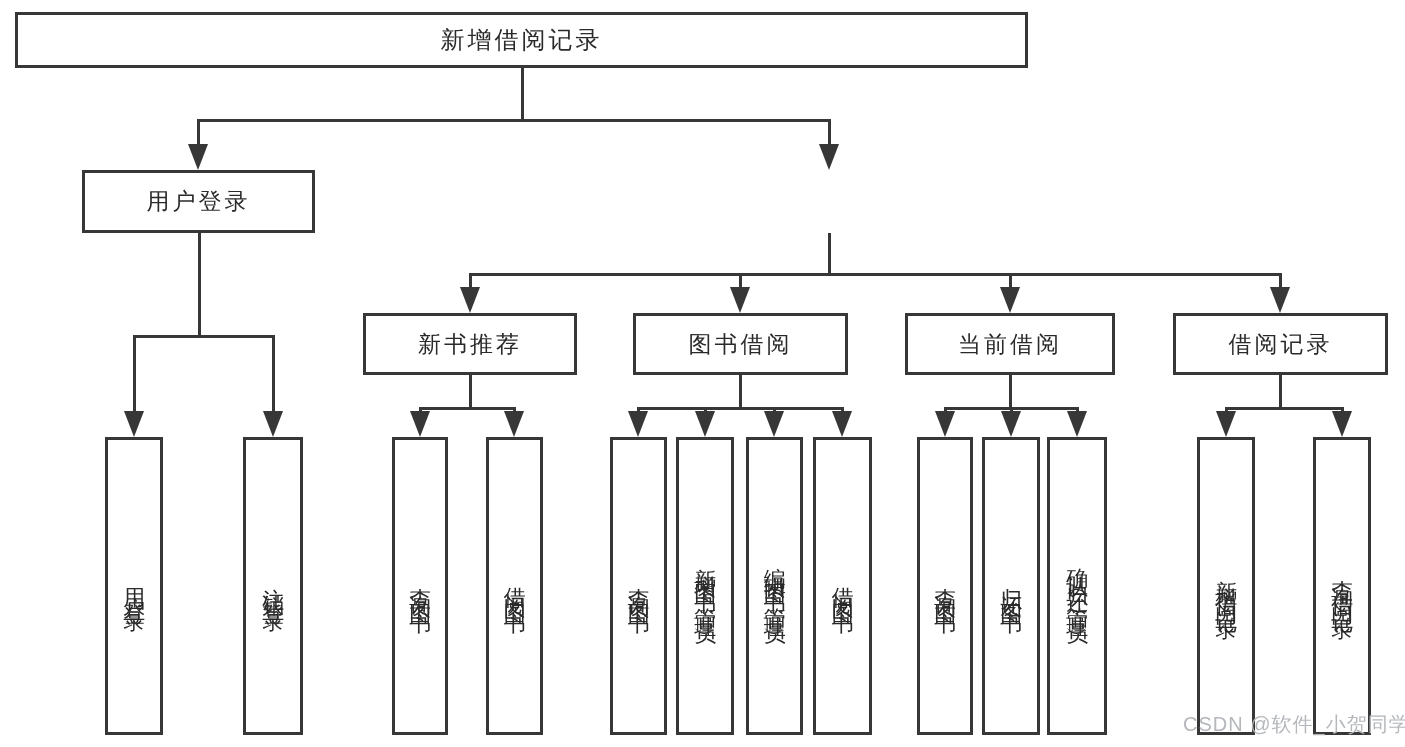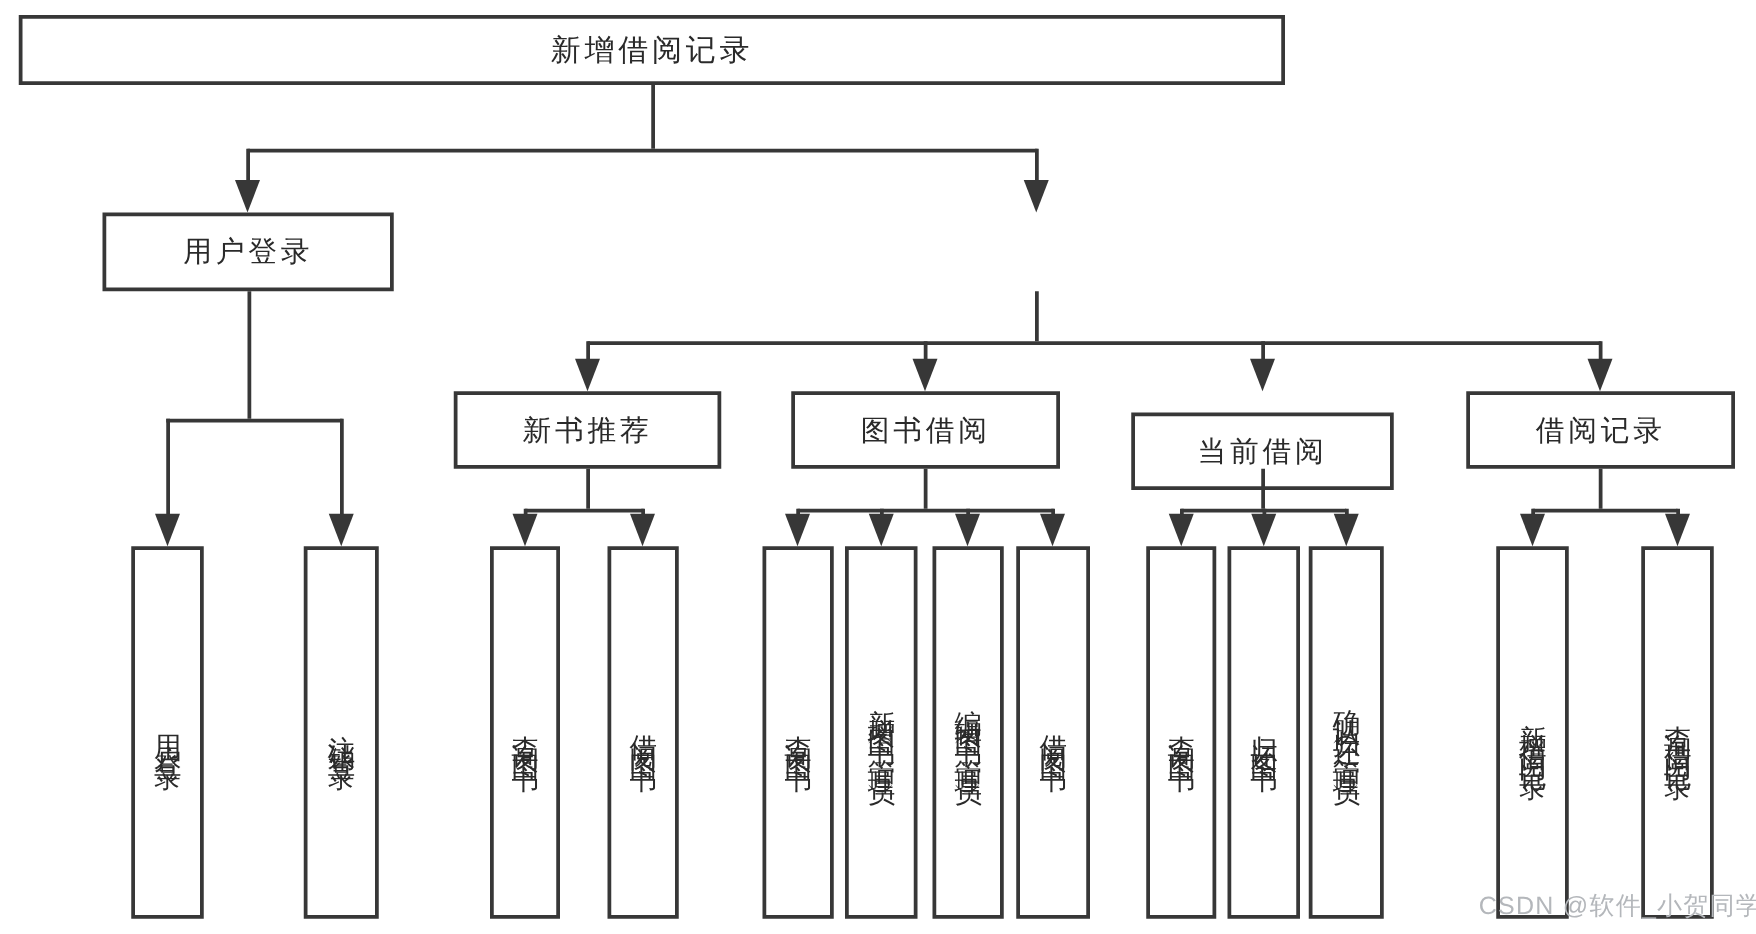--- a/index.html
+++ b/index.html
@@ -65,21 +65,21 @@
 <body>
 
 <div id="canvas" style="--line: #373737; --text: #2a2a2a; --wm: #b4b7bb;">
 
   <div class="node root hlabel">新增借阅记录</div>
 
   <div class="node lvl2 hlabel" style="left:82px;width:233px;">用户登录</div>
 
   <div class="node lvl3 hlabel" style="left:363px;width:214px;">新书推荐</div>
   <div class="node lvl3 hlabel" style="left:633px;width:215px;">图书借阅</div>
-  <div class="node lvl3 hlabel" style="left:905px;width:210px;margin-top:17px;">当前借阅</div>
+  <div class="node lvl3 hlabel" style="left:905px;width:210px;">当前借阅</div>
   <div class="node lvl3 hlabel" style="left:1173px;width:215px;">借阅记录</div>
 
   <div class="node leaf" style="left:105px;width:58px;">
     <span class="vtext">用户登录</span>
   </div>
   <div class="node leaf" style="left:243px;width:60px;">
     <span class="vtext">注销登录</span>
   </div>
 
   <div class="node leaf" style="left:392px;width:56px;">

